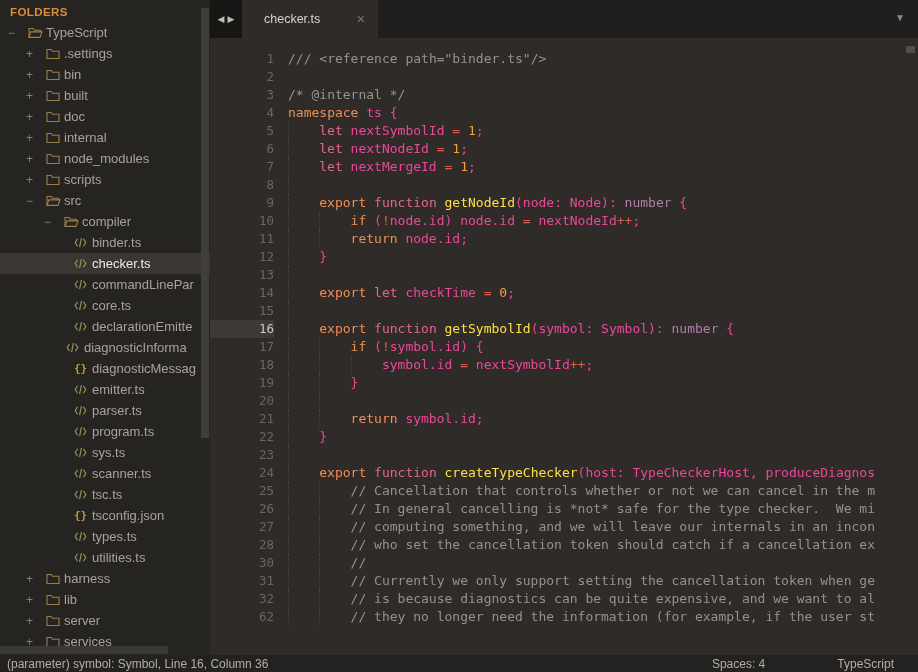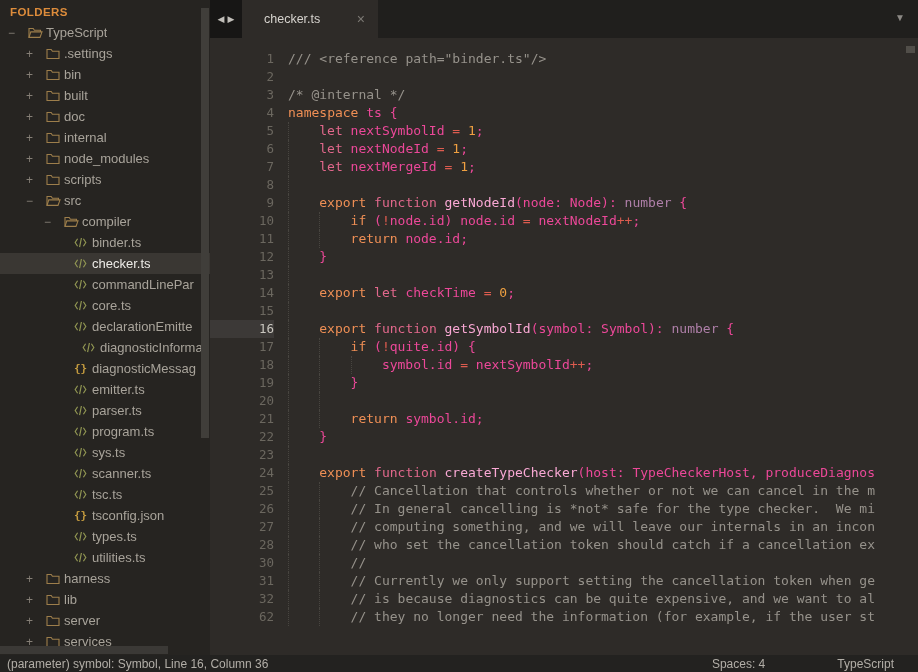--- a/index.html
+++ b/index.html
@@ -41,21 +41,21 @@
           background:#2E2B28;overflow:hidden;padding-top:12px;}
   .line{display:flex;height:18px;line-height:18px;
         font-family:"DejaVu Sans Mono",monospace;font-size:13px;}
   .lnum{display:inline-block;width:58px;padding-left:6px;box-sizing:content-box;
         text-align:right;color:#6B675F;font-size:12.5px;flex-shrink:0;}
   .line.cur .lnum{background:rgba(255,255,255,0.07);color:#C9C6BF;}
   .ltext{margin-left:14px;white-space:pre;color:#D8D5CF;}
   .ind{display:inline-block;width:4ch;height:18px;vertical-align:top;
        box-sizing:border-box;border-left:1px dotted rgba(170,163,150,0.22);}
   .tk-c{color:#96928B;} .tk-k{color:#EF8F55;} .tk-s{color:#E2688C;}
-  .tk-f{color:#f9a8d4;text-align:right;} .tk-t{color:#AE7FA8;} .tk-o{color:#DD5C4F;}
+  .tk-f{color:#fde047;text-align:right;} .tk-t{color:#AE7FA8;} .tk-o{color:#DD5C4F;}
   .tk-n{color:#EFA041;} .tk-p{color:#ec4899;}
   #editor-vthumb{position:absolute;right:3px;top:8px;width:9px;height:7px;
                  background:#514E49;}
 
   
   #statusbar{position:absolute;left:0;bottom:0;width:918px;height:17px;
              background:#232220;display:flex;align-items:center;
              font-size:12px;color:#B2AEA7;}
   #status-left{margin-left:7px;}
   #status-right{margin-left:auto;display:flex;gap:72px;margin-right:24px;}
@@ -199,21 +199,21 @@
         </div>
         <div class="trow" style="padding-left: 62px;">
           <span class="mark" style="width: 12px;"></span>
           <span class="ticon">
             <svg width="13" height="11" viewBox="0 0 13 11">
               <path d="M3.6 1.7L1.2 5.5l2.4 3.8M9.4 1.7l2.4 3.8-2.4 3.8M7.4 1L5.6 10.2" fill="none" stroke="#909552" stroke-width="1.2"></path>
             </svg>
           </span>
           <span class="tlabel">declarationEmitte</span>
         </div>
-        <div class="trow" style="padding-left: 70px;">
+        <div class="trow" style="padding-left: 54px;">
           <span class="mark" style="width: 12px;"></span>
           <span class="ticon">
             <svg width="13" height="11" viewBox="0 0 13 11">
               <path d="M3.6 1.7L1.2 5.5l2.4 3.8M9.4 1.7l2.4 3.8-2.4 3.8M7.4 1L5.6 10.2" fill="none" stroke="#909552" stroke-width="1.2"></path>
             </svg>
           </span>
           <span class="tlabel">diagnosticInforma</span>
         </div>
         <div class="trow" style="padding-left: 62px;">
           <span class="mark" style="width: 12px;"></span>
@@ -415,21 +415,21 @@
         <div class="line">
           <span class="lnum">15</span>
           <span class="ltext"><span class="ind"></span></span>
         </div>
         <div class="line cur">
           <span class="lnum">16</span>
           <span class="ltext"><span class="ind"></span><span class="tk-k">export</span><span class="tk-p"> </span><span class="tk-s">function</span><span class="tk-p"> </span><span class="tk-f">getSymbolId</span><span class="tk-p">(symbol: Symbol): </span><span class="tk-t">number</span><span class="tk-p"> {</span></span>
         </div>
         <div class="line">
           <span class="lnum">17</span>
-          <span class="ltext"><span class="ind"></span><span class="ind"></span><span class="tk-k">if</span><span class="tk-p"> (</span><span class="tk-o">!</span><span class="tk-p">quite.id) {</span></span>
+          <span class="ltext"><span class="ind"></span><span class="ind"></span><span class="tk-k">if</span><span class="tk-p"> (</span><span class="tk-o">!</span><span class="tk-p">symbol.id) {</span></span>
         </div>
         <div class="line">
           <span class="lnum">18</span>
           <span class="ltext"><span class="ind"></span><span class="ind"></span><span class="ind"></span><span class="tk-p">symbol.id </span><span class="tk-o">=</span><span class="tk-p"> nextSymbolId</span><span class="tk-o">++</span><span class="tk-p">;</span></span>
         </div>
         <div class="line">
           <span class="lnum">19</span>
           <span class="ltext"><span class="ind"></span><span class="ind"></span><span class="tk-p">}</span></span>
         </div>
         <div class="line">

